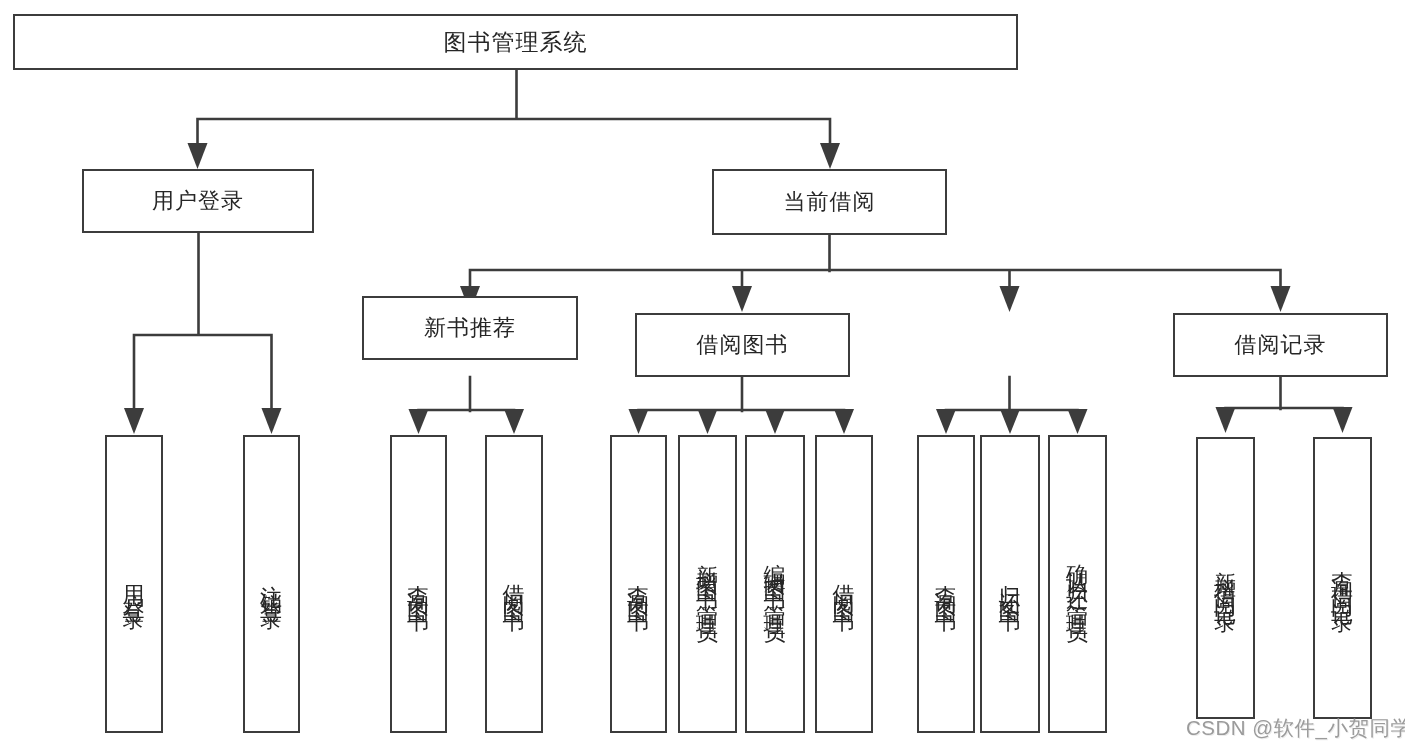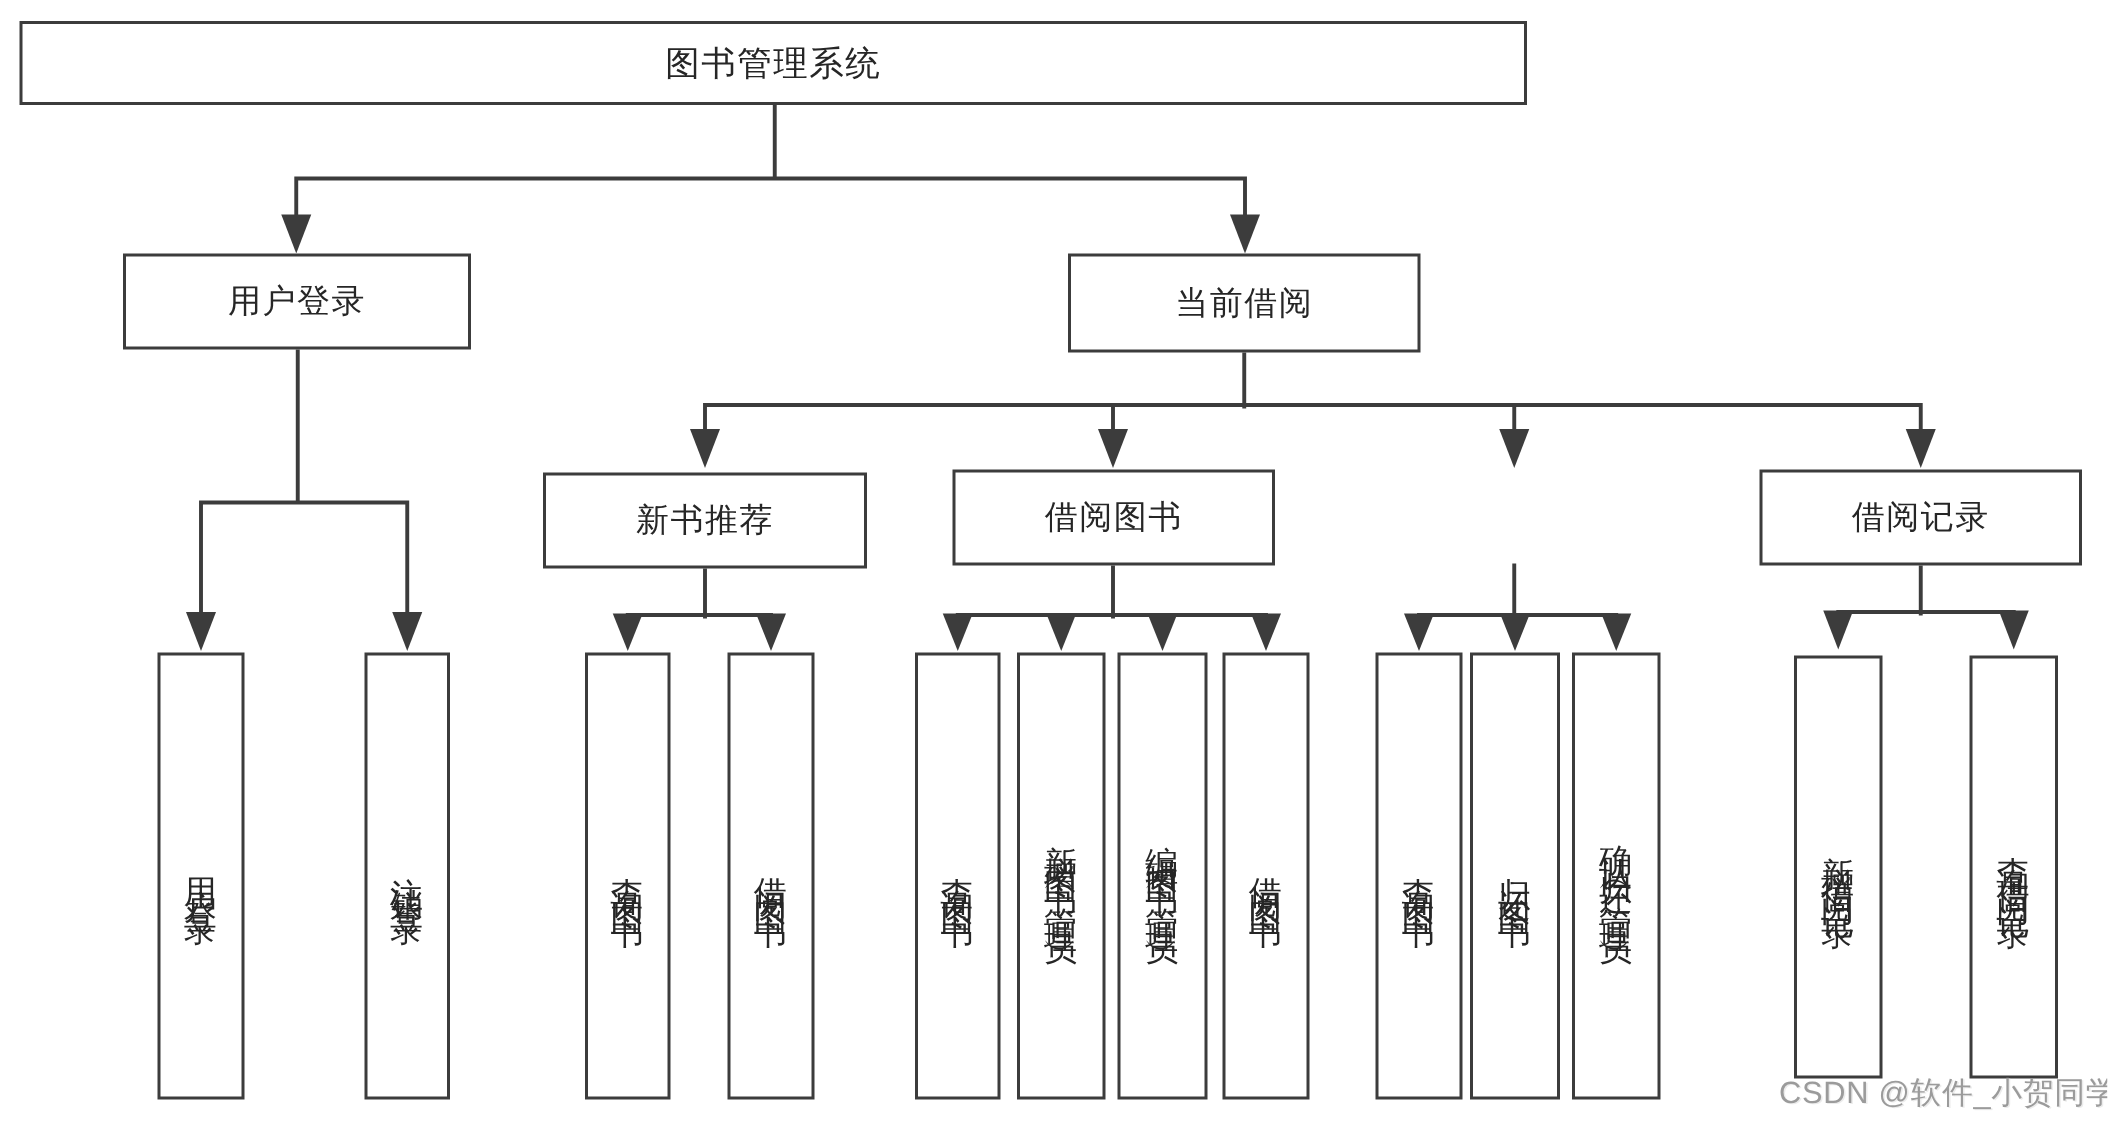--- a/index.html
+++ b/index.html
@@ -84,21 +84,21 @@
     <span>图书管理系统</span>
   </div>
 
   <div class="node branch" style="left:82px;top:169px;width:232px;height:64px">
     <span>用户登录</span>
   </div>
   <div class="node branch" style="left:712px;top:169px;width:235px;height:66px">
     <span>当前借阅</span>
   </div>
 
-  <div class="node branch" style="left:362px;top:315px;width:216px;height:64px">
+  <div class="node branch" style="left:362px;top:296px;width:216px;height:64px">
     <span>新书推荐</span>
   </div>
   <div class="node branch" style="left:635px;top:313px;width:215px;height:64px">
     <span>借阅图书</span>
   </div>
   <div class="node branch" style="left:1173px;top:313px;width:215px;height:64px">
     <span>借阅记录</span>
   </div>
 
   <div class="node leaf" style="left:105px;width:58px">

